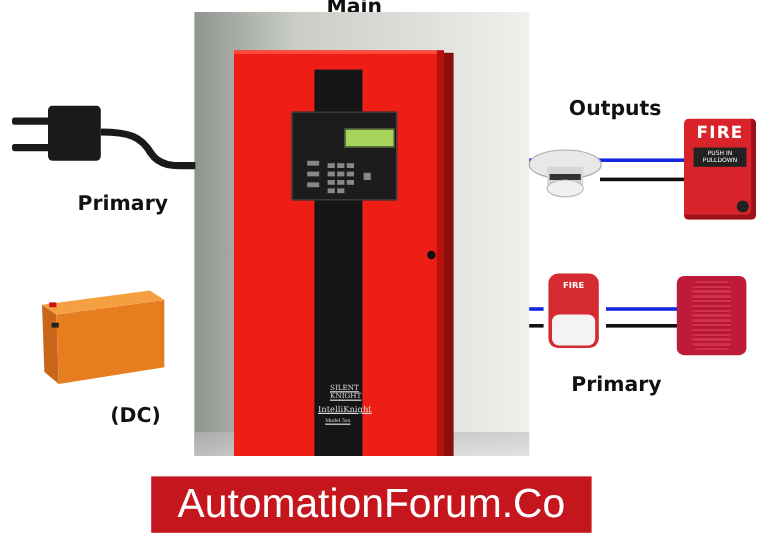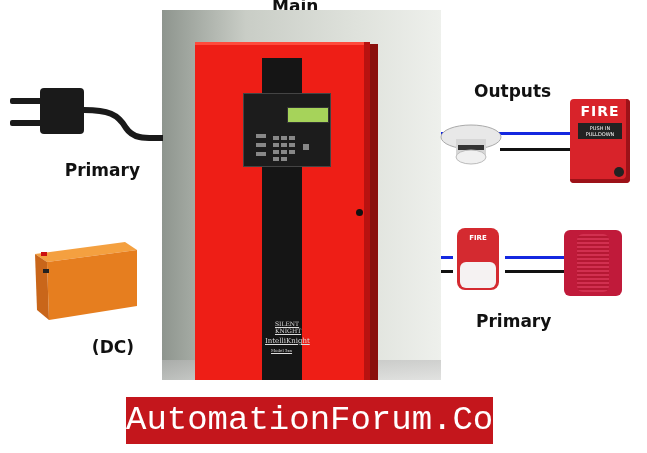--- a/index.html
+++ b/index.html
@@ -19,21 +19,21 @@
   .key { width:6px; height:4px; background:#888; }
   .lock { left:356px; top:209px; width:7px; height:7px; border-radius:50%; background:#111; }
   .brand { left:265px; top:320px; width:36px; color:#ddd; font-family:"DejaVu Serif", serif; font-size:6px; line-height:7px;text-decoration:underline; }
   .floor { left:162px; top:360px; width:279px; height:20px; background:linear-gradient(180deg,#bbb,#d9d9d9); opacity:.6; }
   
   .wire { height:3px; }
   .blue { background:#1428e0; }
   .black { background:#111; }
   
   .logo { left:126px; top:397px; width:367px; height:47px; background:#c4161c;
-          color:#fff; font-family:Liberation Mono, monospace; font-size:34px; line-height:47px; text-align:center; letter-spacing:0px; }
+          color:#fff; font-family:Liberation Sans, sans-serif; font-size:34px; line-height:47px; text-align:center; letter-spacing:0px; }
 </style>
 </head>
 <body>
 
 <div class="abs label" style="left:272px; top:-4px; font-size:17px;">Main</div>
 
 <div class="abs photo"></div>
 <div class="abs floor"></div>
 <div class="abs panel"></div>
 <div class="abs panel-side"></div>

